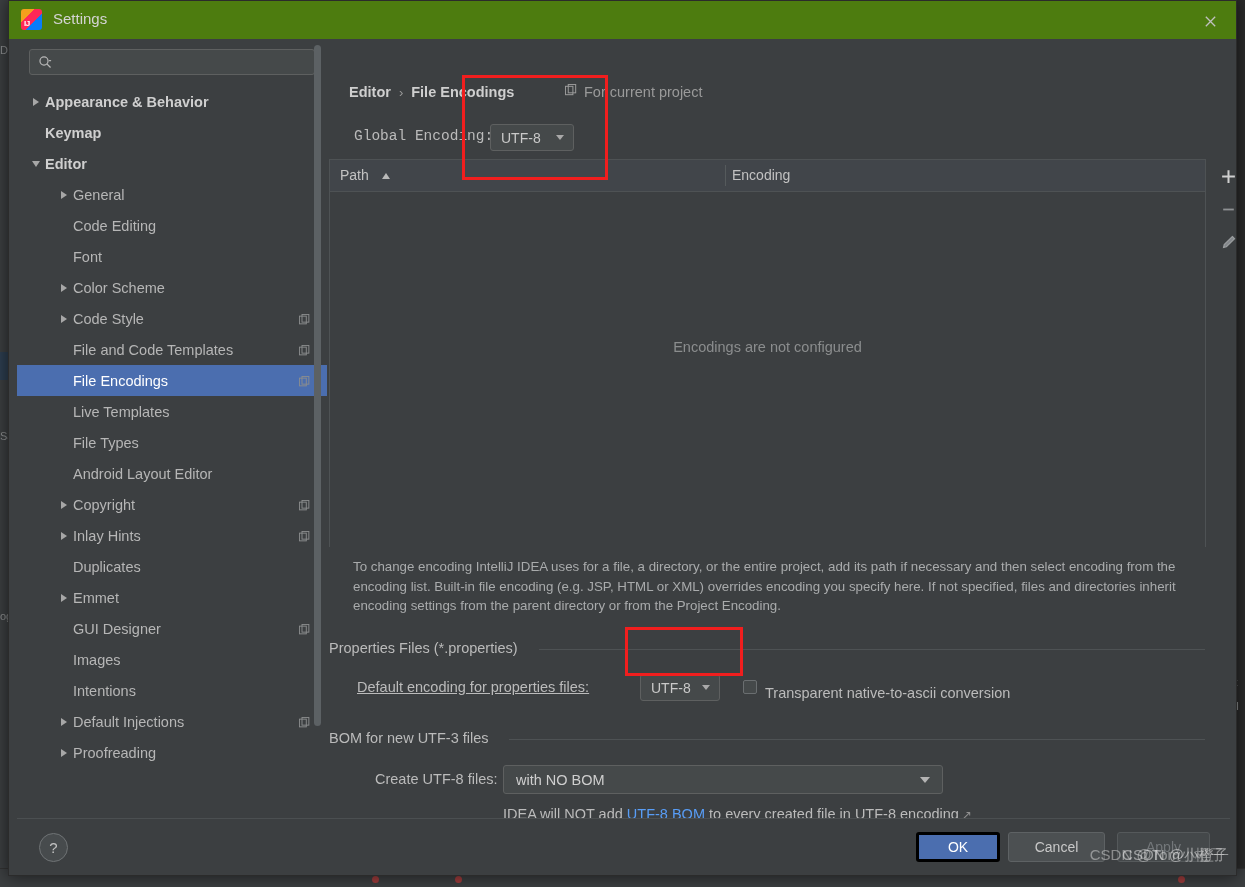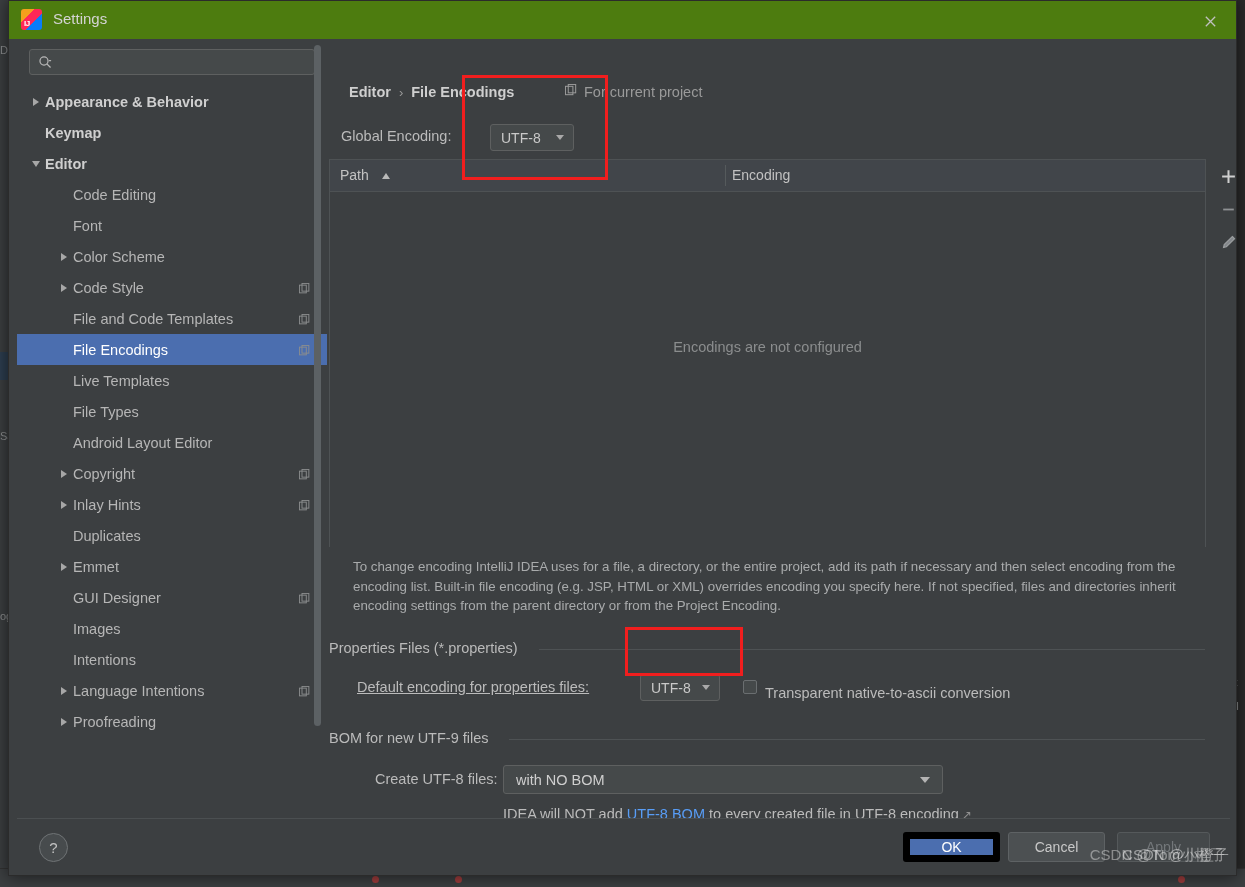--- a/index.html
+++ b/index.html
@@ -129,21 +129,21 @@
   
   .redbox { position:absolute; border:3px solid #f11e1e; box-sizing:border-box; pointer-events:none; z-index:30; }
 
   
   .footer { position:absolute; left:8px; bottom:0; width:1213px; height:56px; background:#3c3f41; border-top:1px solid #4b4f51; }
   .help-btn { position:absolute; left:22px; top:14px; width:27px; height:27px; border-radius:50%;
      border:1px solid #6f7375; background:#474b4d; color:#c2c2c2; font-size:15px;
      display:flex; align-items:center; justify-content:center; cursor:default; }
   .btn { position:absolute; top:13px; height:30px; border-radius:3px; font-size:14px;
      display:flex; align-items:center; justify-content:center; cursor:default; box-sizing:border-box; }
-  .btn-ok { right:230px; width:97px; background:#4b6eaf; color:#ffffff; border:7px solid #000000; }
+  .btn-ok { right:230px; width:84px; background:#4b6eaf; color:#ffffff; border:3px solid #000000; }
   .btn-cancel { right:125px; width:97px; background:#4c5052; color:#c8c8c8; border:1px solid #5e6264; }
   .btn-apply { right:20px; width:93px; background:#44484a; color:#73777a; border:1px solid #55595b; }
 
   
   .watermark { position:absolute; right:16px; bottom:22px; z-index:40; pointer-events:none; }
   .wm-l { position:absolute; right:0; bottom:0; white-space:nowrap; font-size:15px;
      color:rgba(228,228,228,.55); font-family:"Liberation Sans",sans-serif; }
   .wm-l.b { bottom:0px; right:4px; color:rgba(235,235,235,.45); }
 </style>
 </head>
@@ -205,20 +205,26 @@
               <span class="tw"></span>
               <span class="tree-label">Keymap</span>
             </div>
             <div class="tree-row bold" style="padding-left: 10px;">
               <span class="tw">
                 <span class="arrow-d"></span>
               </span>
               <span class="tree-label">Editor</span>
             </div>
             <div class="tree-row" style="padding-left: 38px;">
+              <span class="tw">
+                <span class="arrow-r"></span>
+              </span>
+              <span class="tree-label">General</span>
+            </div>
+            <div class="tree-row" style="padding-left: 38px;">
               <span class="tw"></span>
               <span class="tree-label">Code Editing</span>
             </div>
             <div class="tree-row" style="padding-left: 38px;">
               <span class="tw"></span>
               <span class="tree-label">Font</span>
             </div>
             <div class="tree-row" style="padding-left: 38px;">
               <span class="tw">
                 <span class="arrow-r"></span>
@@ -306,21 +312,21 @@
               <span class="tree-label">Images</span>
             </div>
             <div class="tree-row" style="padding-left: 38px;">
               <span class="tw"></span>
               <span class="tree-label">Intentions</span>
             </div>
             <div class="tree-row" style="padding-left: 38px;">
               <span class="tw">
                 <span class="arrow-r"></span>
               </span>
-              <span class="tree-label">Language Intentions</span>
+              <span class="tree-label">Default Injections</span>
               <span class="copy-ico"><svg viewBox="0 0 14 14">
                   <rect x="0.5" y="2.5" width="8" height="9" stroke="#8b8d8e" stroke-width="1.1" fill="none"></rect>
                   <rect x="3.5" y="0.5" width="8" height="9" stroke="#8b8d8e" stroke-width="1.1" fill="none"></rect>
                 </svg></span>
             </div>
             <div class="tree-row" style="padding-left: 38px;">
               <span class="tw">
                 <span class="arrow-r"></span>
               </span>
               <span class="tree-label">Proofreading</span>
@@ -343,21 +349,21 @@
         <div class="bc-proj">
           <span>
             <svg viewBox="0 0 14 14">
               <rect x="0.5" y="2.5" width="8" height="9" stroke="#9a9a9a" stroke-width="1.1" fill="none"></rect>
               <rect x="3.5" y="0.5" width="8" height="9" stroke="#9a9a9a" stroke-width="1.1" fill="none"></rect>
             </svg>
           </span>
           <span>For current project</span>
         </div>
 
-        <div class="row-lbl" style="left:14px; top:89px;">Global Encoding:</div>
+        <div class="row-lbl" style="left:27px; top:89px;font-family:Liberation Mono, monospace;">Global Encoding:</div>
         <div class="combo" style="left:163px; top:85px; width:84px; height:27px;">
           <span class="cval">UTF-8</span>
           <span class="carr"></span>
         </div>
 
         <div class="row-lbl" style="left:22px; top:126px;">Project Encoding:</div>
         <div class="combo" style="left:163px; top:122px; width:84px; height:27px;">
           <span class="cval">UTF-8</span>
           <span class="carr"></span>
         </div>
@@ -398,21 +404,21 @@
         <div class="group-line" style="left:212px; top:610px; width:666px;"></div>
 
         <div class="row-lbl" style="left:30px; top:640px;text-decoration:underline;">Default encoding for properties files:</div>
         <div class="combo" style="left:313px; top:635px; width:80px; height:27px;">
           <span class="cval">UTF-8</span>
           <span class="carr"></span>
         </div>
         <div class="cbox" style="left:416px; top:641px;"></div>
         <div class="cbox-lbl" style="left:438px; top:640px;margin-top:6px;">Transparent native-to-ascii conversion</div>
 
-        <div class="group-title" style="left:2px; top:691px;">BOM for new UTF-9 files</div>
+        <div class="group-title" style="left:2px; top:691px;">BOM for new UTF-3 files</div>
         <div class="group-line" style="left:182px; top:700px; width:696px;"></div>
 
         <div class="row-lbl" style="left:48px; top:732px;">Create UTF-8 files:</div>
         <div class="wide-combo" style="left:176px; top:726px; width:440px; height:29px;">
           <span class="wval">with NO BOM</span>
           <span class="warr"></span>
         </div>
 
         <div class="bom-note">
           <span>IDEA will NOT add </span><a href="#">UTF-8 BOM</a><span> to every created file in UTF-8 encoding</span><span class="ext-arrow">↗</span>

